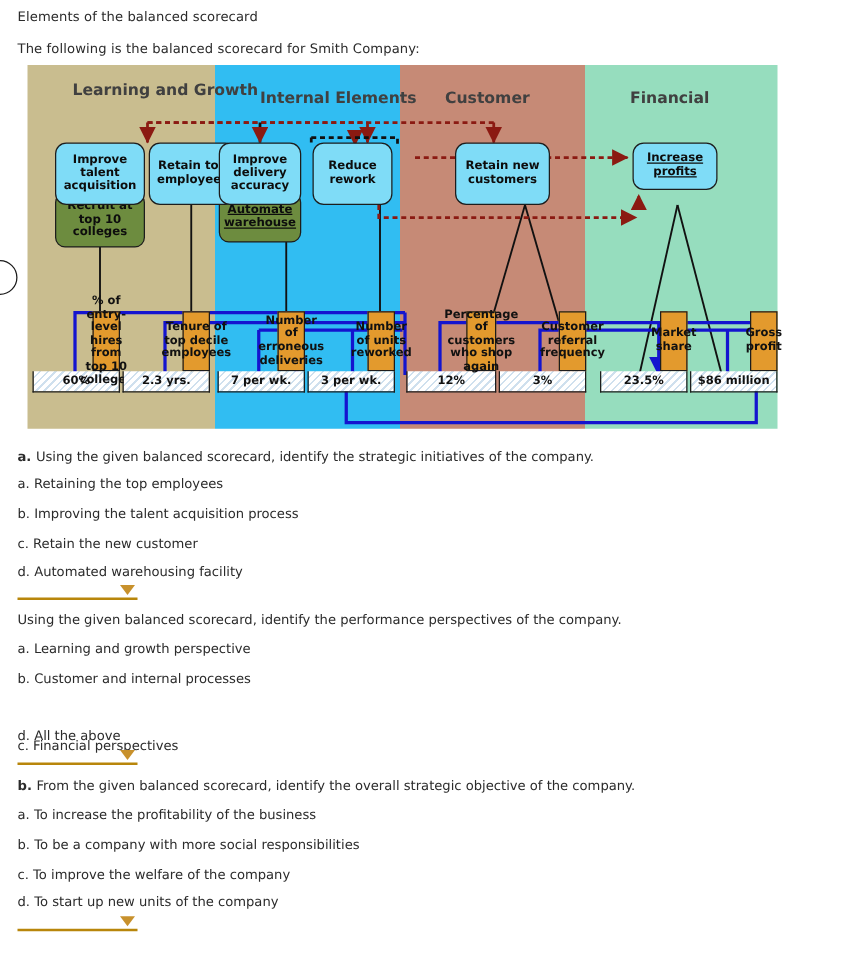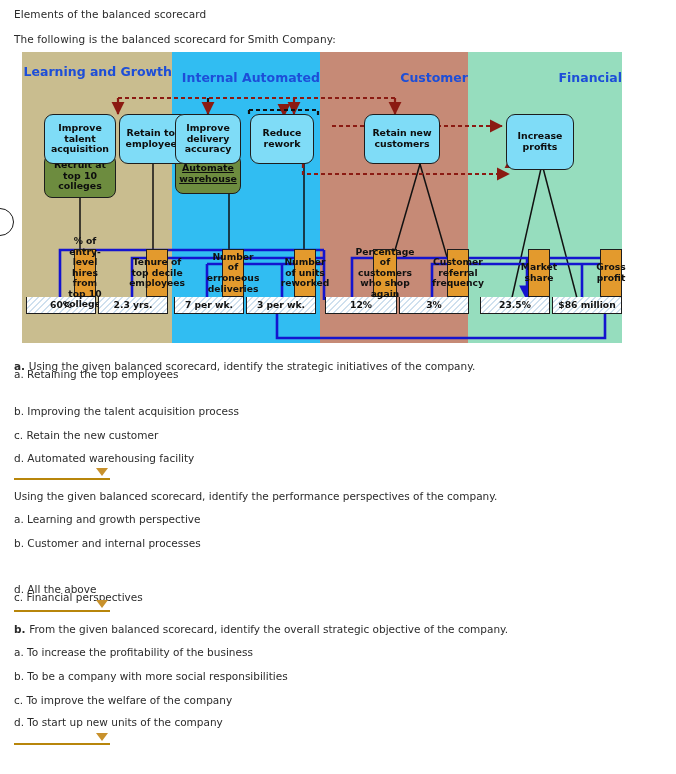--- a/index.html
+++ b/index.html
@@ -20,22 +20,22 @@
 
   
   #scorecard{position:absolute;left:22px;top:52px;width:600px;height:291px;}
   .band{position:absolute;top:0;height:291px;}
   #band-0{left:0;width:150px;background:#c9bd8f;}
   #band-1{left:150px;width:148px;background:#31bdf2;}
   #band-2{left:298px;width:148px;background:#c68a76;}
   #band-3{left:446px;width:154px;background:#96ddbe;}
 
   .band-title{
-    position:absolute;top:12px;text-align:right;font-weight:bold;
-    font-size:12.5px;color:#1d4ed8;line-height:15px;
+    position:absolute;top:12px;text-align:left;font-weight:bold;
+    font-size:12.5px;color:#404040;line-height:15px;padding-left:36px;
   }
   #title-0{left:0;width:150px;}
   #title-1{left:150px;width:148px;top:18px;}
   #title-2{left:298px;width:148px;top:18px;}
   #title-3{left:446px;width:154px;top:18px;}
 
   
   .obj{
     position:absolute;background:#7fdcf7;border:1.4px solid #1d1d1d;
     border-radius:9px;text-align:center;font-weight:bold;font-size:9.4px;
@@ -85,21 +85,21 @@
 <div id="edge-circle"></div>
 
 <div id="scorecard">
 
   <div class="band" id="band-0"></div>
   <div class="band" id="band-1"></div>
   <div class="band" id="band-2"></div>
   <div class="band" id="band-3"></div>
 
   <div class="band-title" id="title-0">Learning and Growth</div>
-  <div class="band-title" id="title-1">Internal Automated</div>
+  <div class="band-title" id="title-1">Internal Elements</div>
   <div class="band-title" id="title-2">Customer</div>
   <div class="band-title" id="title-3">Financial</div>
 
   <svg id="wires" viewBox="0 0 600 291">
     <defs>
       <marker id="ar-red" markerWidth="7" markerHeight="7" refX="5.6" refY="3" orient="auto">
         <path d="M0,0 L6,3 L0,6 z" fill="#8b1a12"></path>
       </marker>
       <marker id="ar-blue" markerWidth="7" markerHeight="7" refX="5.6" refY="3" orient="auto">
         <path d="M0,0 L6,3 L0,6 z" fill="#1414cf"></path>
@@ -162,21 +162,21 @@
   </div>
   <div class="obj" style="left:153px;top:62px;width:66px;height:50px;">
     <span>Improve delivery accuracy</span>
   </div>
   <div class="obj" style="left:228px;top:62px;width:64px;height:50px;">
     <span>Reduce rework</span>
   </div>
   <div class="obj" style="left:342px;top:62px;width:76px;height:50px;">
     <span>Retain new customers</span>
   </div>
-  <div class="obj" style="left:484px;top:62px;width:68px;height:56px;">
+  <div class="obj" style="left:484px;top:62px;width:68px;height:38px;text-decoration:underline;">
     <span>Increase profits</span>
   </div>
 
   <div class="init" style="left:22px;top:102px;width:72px;height:44px;">
     <span>Recruit at top 10 colleges</span>
   </div>
   <div class="init" style="left:153px;top:102px;width:66px;height:40px;text-decoration:underline;">
     <span>Automate warehouse</span>
   </div>
 
@@ -211,21 +211,21 @@
   <div class="meas" style="left:530px;top:197px;width:70px;">
     <div class="mhead" style="height:48px;">Gross profit</div>
     <div class="mval">$86 million</div>
   </div>
 </div>
 
 <div class="qtext" style="top:360px;">
   <b>a. </b>
   <span>Using the given balanced scorecard, identify the strategic initiatives of the company.</span>
 </div>
-<div class="qtext" style="top:368px;">a. Retaining the top employees</div>
+<div class="qtext" style="top:381px;">a. Retaining the top employees</div>
 <div class="qtext" style="top:405px;">b. Improving the talent acquisition process</div>
 <div class="qtext" style="top:429px;">c. Retain the new customer</div>
 <div class="qtext" style="top:452px;">d. Automated warehousing facility</div>
 <div class="dropdown" style="top:466px;">
   <div class="caret"></div>
   <div class="dline"></div>
 </div>
 
 <div class="qtext" style="top:490px;">
   <b></b>

